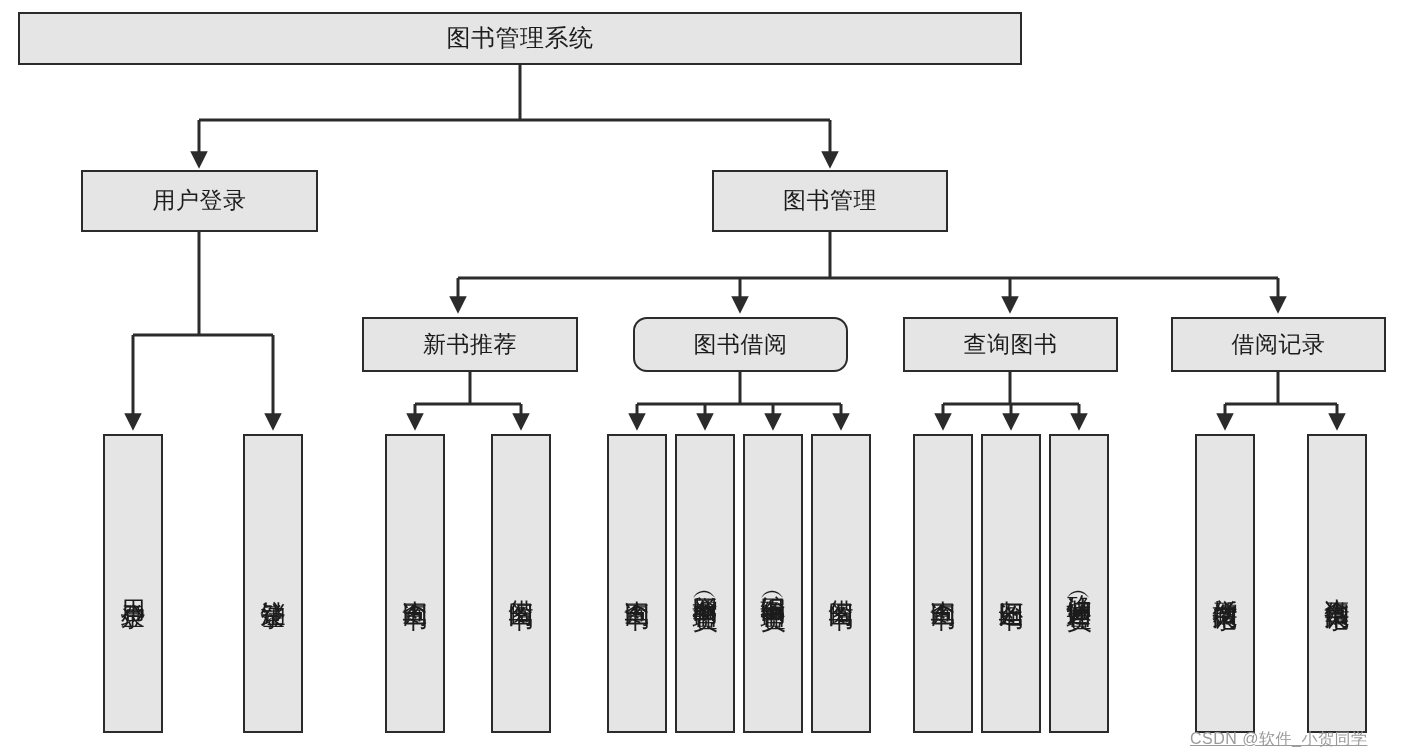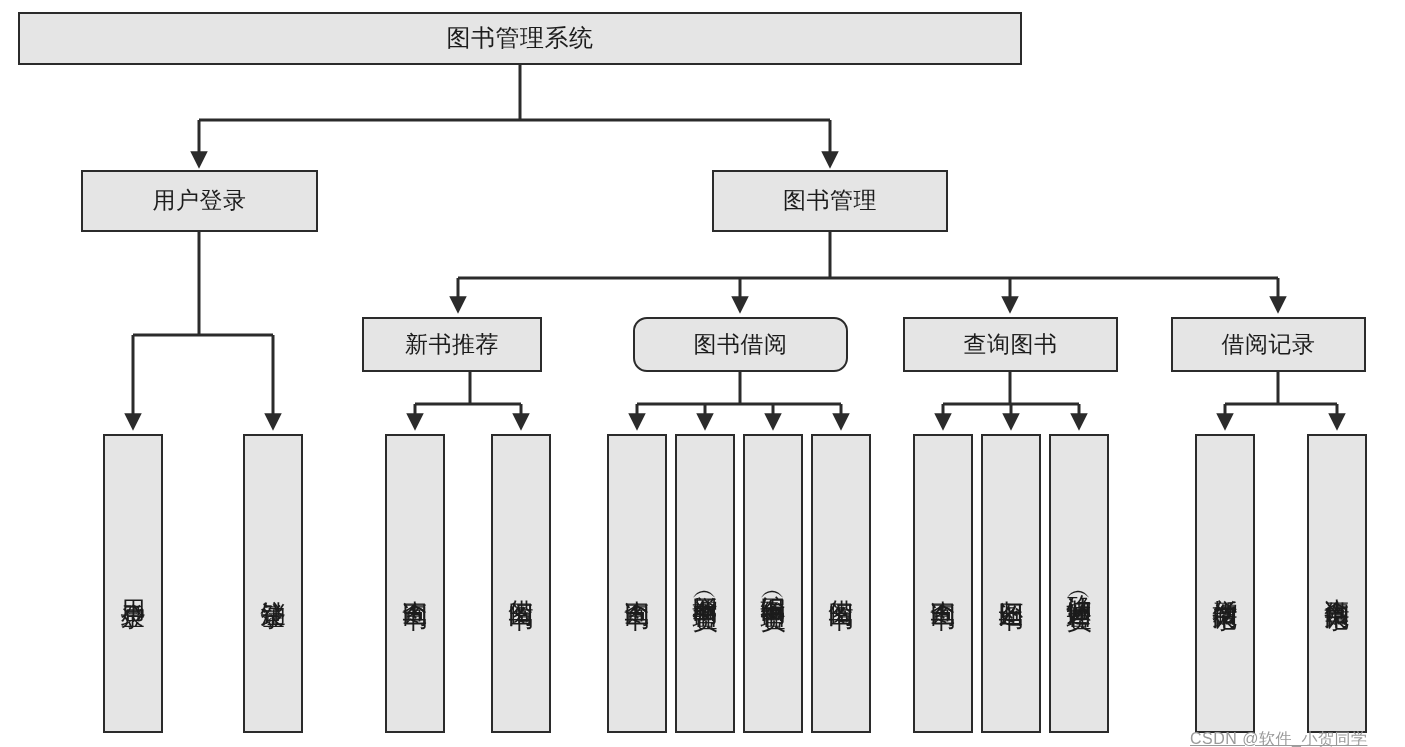--- a/index.html
+++ b/index.html
@@ -132,30 +132,30 @@
     <span class="node-label">图书管理系统</span>
   </div>
 
   <div class="node-box horiz" style="left:81px; top:170px; width:237px; height:62px;">
     <span class="node-label">用户登录</span>
   </div>
   <div class="node-box horiz" style="left:712px; top:170px; width:236px; height:62px;">
     <span class="node-label">图书管理</span>
   </div>
 
-  <div class="node-box horiz" style="left:362px; top:317px; width:180px; height:55px;">
+  <div class="node-box horiz" style="left:362px; top:317px; width:216px; height:55px;">
     <span class="node-label">新书推荐</span>
   </div>
   <div class="node-box horiz" style="left:633px; top:317px; width:215px; height:55px;border-radius:14px;">
     <span class="node-label">图书借阅</span>
   </div>
   <div class="node-box horiz" style="left:903px; top:317px; width:215px; height:55px;">
     <span class="node-label">查询图书</span>
   </div>
-  <div class="node-box horiz" style="left:1171px; top:317px; width:195px; height:55px;">
+  <div class="node-box horiz" style="left:1171px; top:317px; width:215px; height:55px;">
     <span class="node-label">借阅记录</span>
   </div>
 
   <div class="node-box vert" style="left:103px; top:434px; width:60px; height:299px;">
     <span class="node-label">用户登录</span>
   </div>
   <div class="node-box vert" style="left:243px; top:434px; width:60px; height:299px;">
     <span class="node-label">注销登录</span>
   </div>
 

